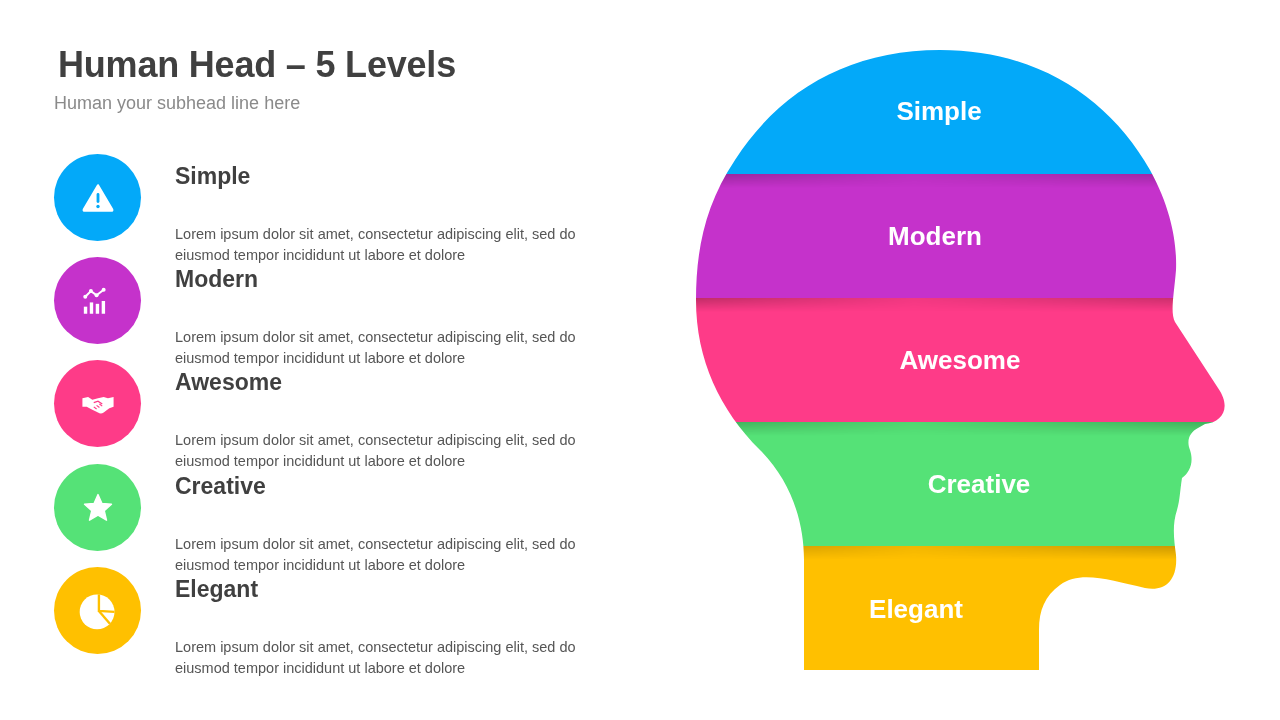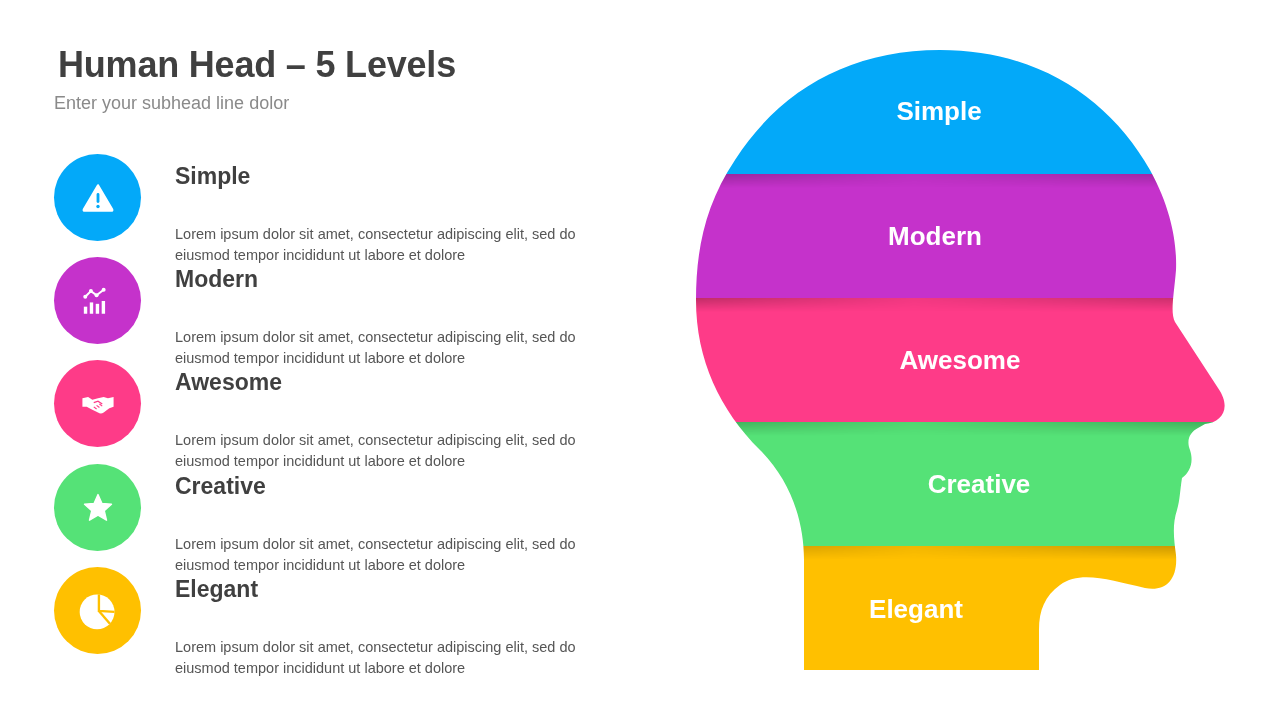--- a/index.html
+++ b/index.html
@@ -37,21 +37,21 @@
     .head { position: absolute; left: 0; top: 0; width: 1280px; height: 720px; pointer-events: none; }
     .head-label {
       position: absolute; color: #ffffff; font-weight: bold; font-size: 26px;
       transform: translate(-50%, -50%); white-space: nowrap;
     }
   </style>
 </head>
 <body>
 
 <h1 class="title">Human Head – 5 Levels</h1>
-<p class="subtitle">Enter your subhead line dolor</p>
+<p class="subtitle">Human your subhead line here</p>
 
 <div class="items">
 
   <div class="item" style="top:0px;">
     <div class="circle" style="background:#03A9F9;">
       <svg viewBox="0 0 24 24">
         <path d="M12 3 L22 20 Q22.5 21 21.4 21 L2.6 21 Q1.5 21 2 20 Z" fill="#fff" stroke="#fff" stroke-linejoin="round" stroke-width="1.5"></path>
         <rect x="11" y="8.5" width="2" height="7" rx="1" fill="#03A9F9"></rect>
         <circle cx="12" cy="18" r="1.2" fill="#03A9F9"></circle>
       </svg>

